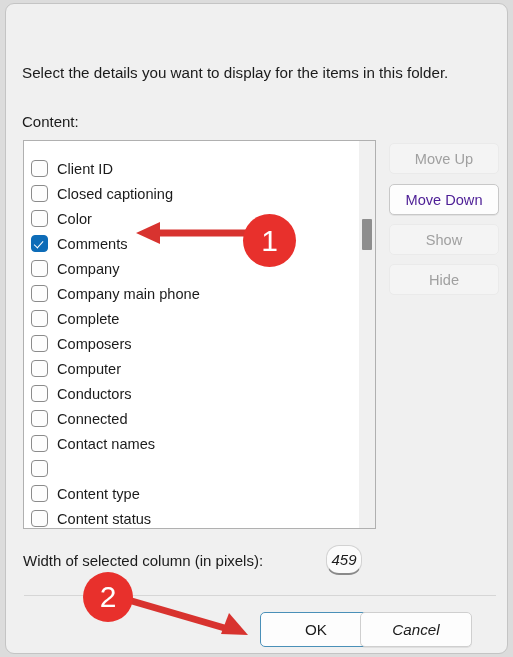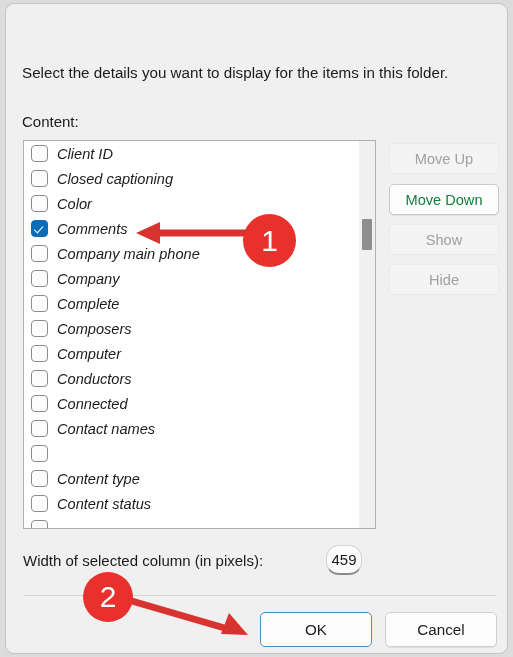--- a/index.html
+++ b/index.html
@@ -93,23 +93,22 @@
     top: 136px;
     width: 353px;
     height: 389px;
     background: #ffffff;
     border: 1px solid #b0b0b0;
     box-sizing: border-box;
     overflow: hidden;
   }
   .list-inner {
     position: absolute;
-    left: 0; top: 0;
+    left: 0; top: 15px;
     width: 349px;
-    font-style: italic;
   }
   .row {
     height: 25px;
     display: flex;
     align-items: center;
     padding-left: 7px;
     box-sizing: border-box;
   }
   .cb {
     width: 17px;
@@ -171,21 +170,21 @@
     border-radius: 5px;
     display: flex;
     align-items: center;
     justify-content: center;
     font-size: 14.6px;
     box-sizing: border-box;
   }
   .side-btn.enabled {
     background: #fdfdfd;
     border: 1px solid #c8c8c8;
-    color: #15803d;
+    color: #4c1d95;
     box-shadow: 0 1px 0 rgba(0,0,0,0.06);
   }
   .side-btn.disabled {
     background: #f4f4f4;
     border: 1px solid #eaeaea;
     color: #a0a0a0;
   }
   #btn-move-up   { top: 139px; }
   #btn-move-down { top: 180px; }
   #btn-show      { top: 220px; }
@@ -209,20 +208,21 @@
     background: #fbfbfb;
     border: 1px solid #d2d2d2;
     border-bottom: 2px solid #8a8a8a;
     border-radius: 13px;
     box-sizing: border-box;
     display: flex;
     align-items: center;
     justify-content: center;
     font-size: 15px;
     color: #1b1b1b;
+    font-style: italic;
   }
 
   .divider {
     position: absolute;
     left: 18px;
     top: 591px;
     width: 472px;
     height: 1px;
     background: #d6d6d6;
   }
@@ -240,24 +240,25 @@
     color: #1b1b1b;
     box-sizing: border-box;
     background: #fdfdfd;
   }
   #btn-ok {
     left: 254px;
     width: 112px;
     border: 1.4px solid #4a90b8;
   }
   #btn-cancel {
-    left: 379px;
+    left: 354px;
     width: 112px;
     border: 1px solid #cfcfcf;
     box-shadow: 0 1px 0 rgba(0,0,0,0.07);
+    font-style: italic;
   }
 
   
   .anno-layer {
     position: absolute;
     left: 0; top: 0;
     width: 513px; height: 657px;
     pointer-events: none;
   }
   .badge {
@@ -297,25 +298,25 @@
           <div class="row">
             <div class="cb"></div>
             <span class="row-label">Color</span>
           </div>
           <div class="row">
             <div class="cb checked"></div>
             <span class="row-label">Comments</span>
           </div>
           <div class="row">
             <div class="cb"></div>
+            <span class="row-label">Company</span>
+          </div>
+          <div class="row">
+            <div class="cb"></div>
             <span class="row-label">Company main phone</span>
-          </div>
-          <div class="row">
-            <div class="cb"></div>
-            <span class="row-label">Company</span>
           </div>
           <div class="row">
             <div class="cb"></div>
             <span class="row-label">Complete</span>
           </div>
           <div class="row">
             <div class="cb"></div>
             <span class="row-label">Composers</span>
           </div>
           <div class="row">

